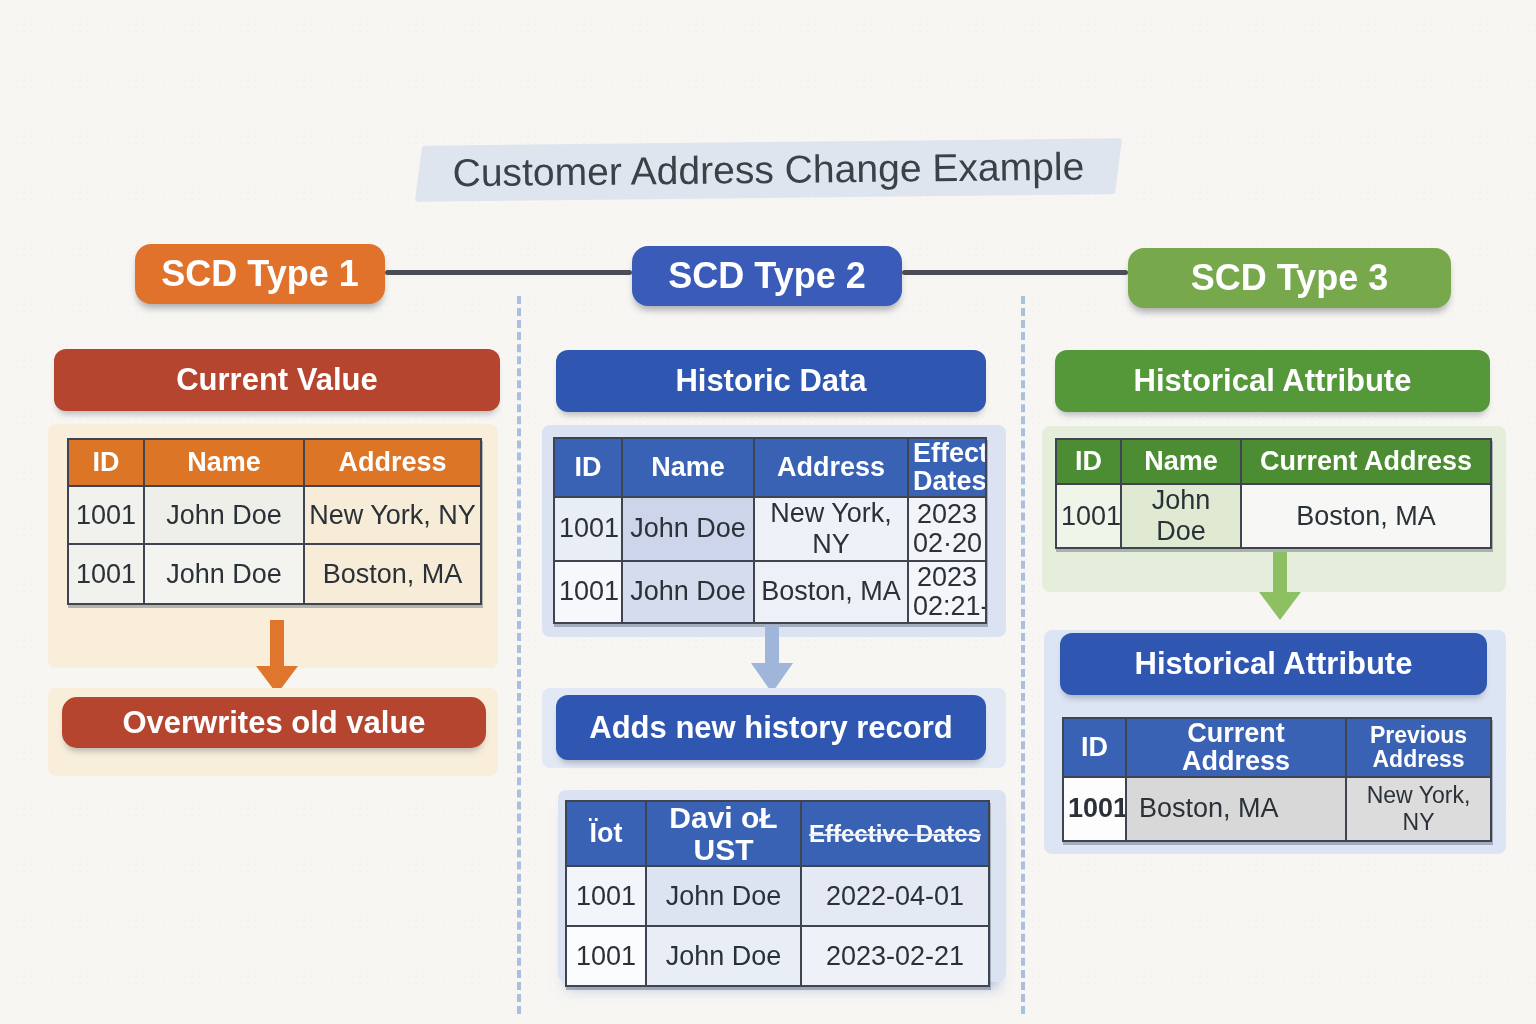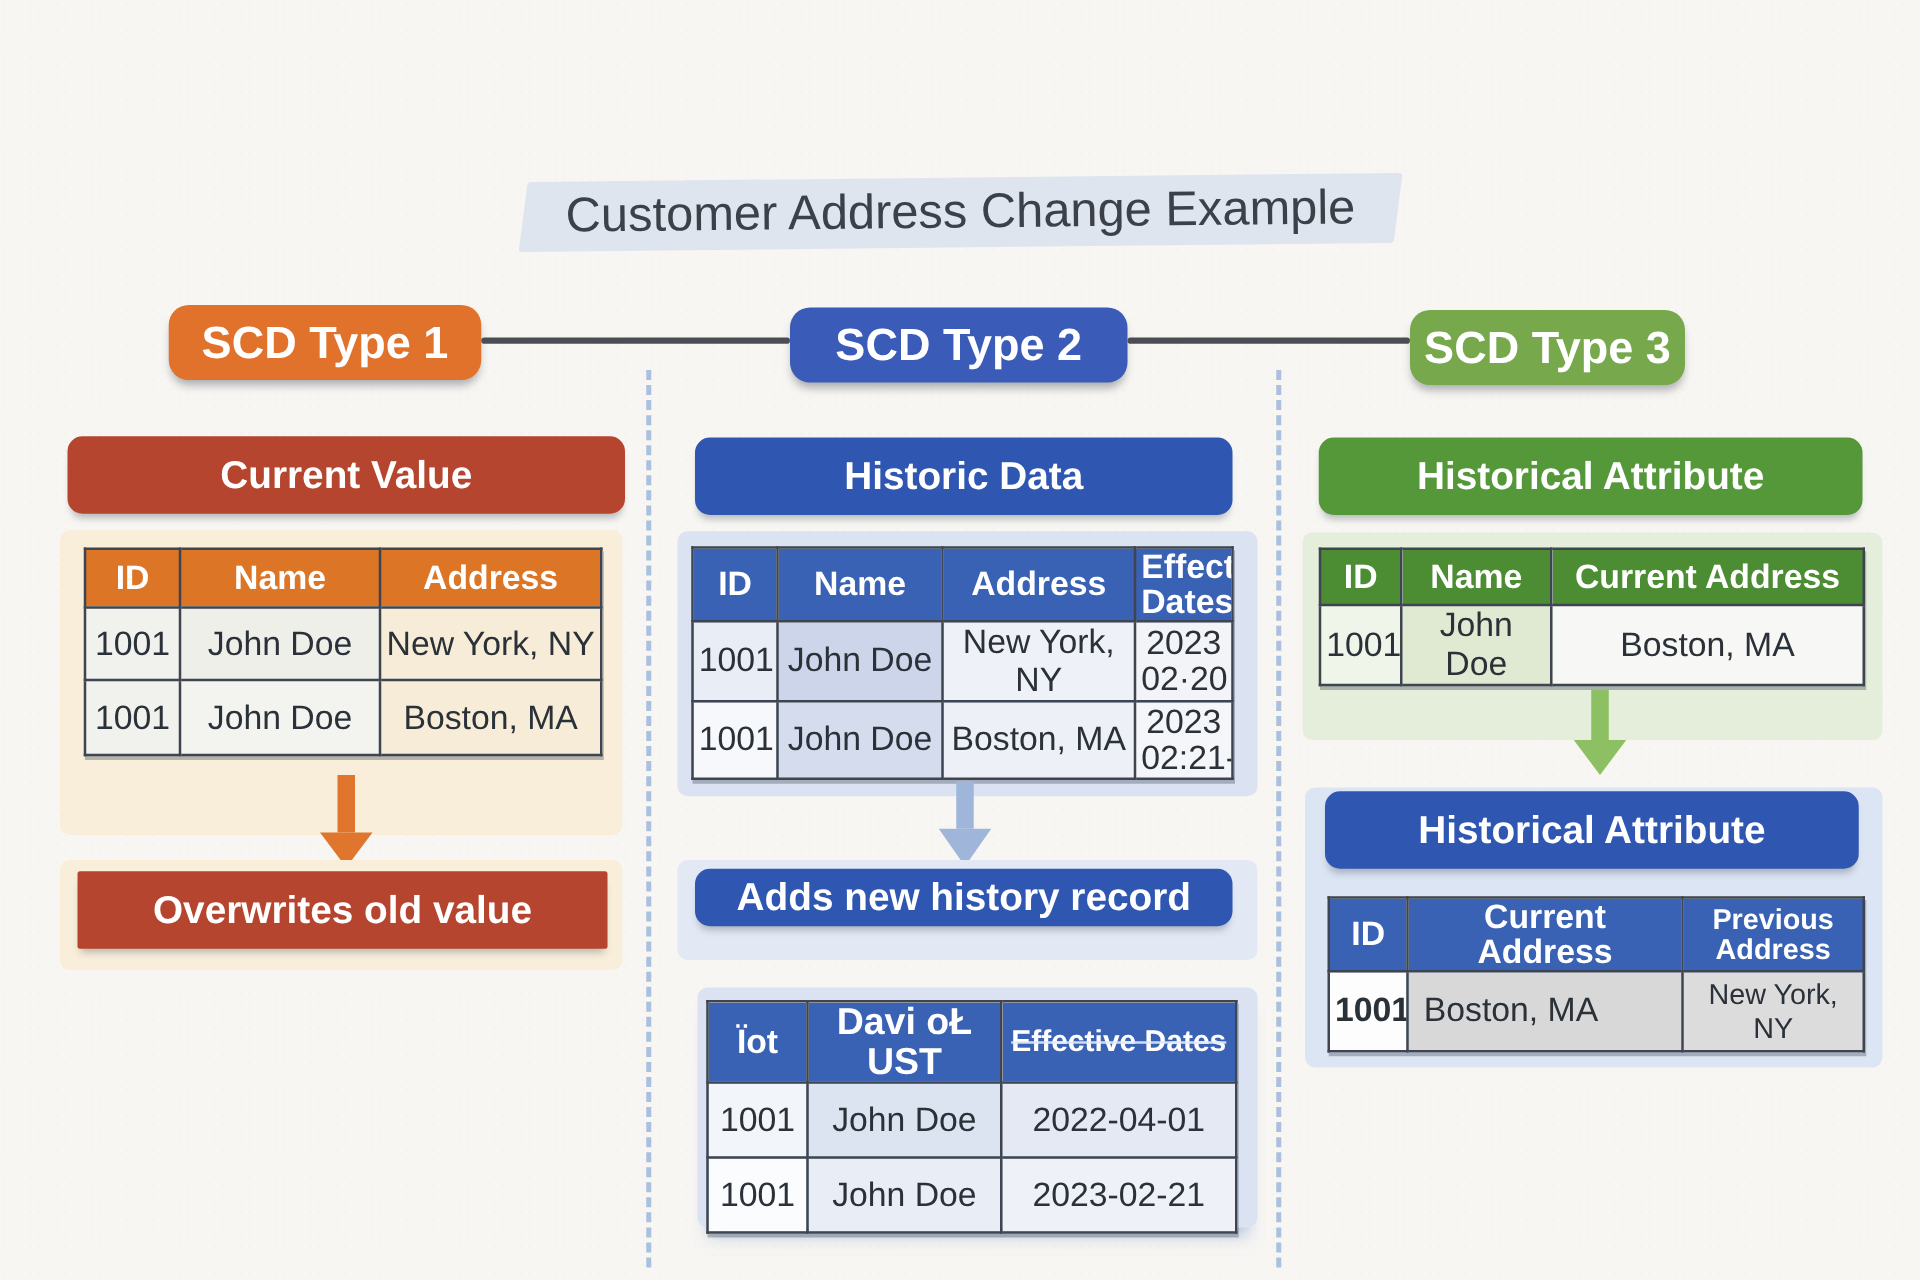--- a/index.html
+++ b/index.html
@@ -61,21 +61,21 @@
 <body>
 
 <div id="stage">
 
   <div class="abs subtitle-wrap">
     <span class="subtitle-hl"><span>Customer Address Change Example</span></span>
   </div>
 
   <div class="abs badge" style="left:135px;top:244px;width:250px;background:#e0722c;">SCD Type 1</div>
   <div class="abs badge" style="left:632px;top:246px;width:270px;background:#3a5cb8;">SCD Type 2</div>
-  <div class="abs badge" style="left:1128px;top:248px;width:220px;background:#77a94c;">SCD Type 3</div>
+  <div class="abs badge" style="left:1128px;top:248px;width:323px;background:#77a94c;">SCD Type 3</div>
   <div class="abs connector" style="left:385px;width:247px;"></div>
   <div class="abs connector" style="left:902px;width:226px;"></div>
 
   <div class="abs vsep" style="left:517px;"></div>
   <div class="abs vsep" style="left:1021px;"></div>
 
   <div class="abs banner" style="left:54px;top:349px;width:446px;height:62px;background:#b5452e;">Current Value</div>
 
   <div class="abs card" style="left:48px;top:424px;width:450px;height:244px;background:#f8eeda;"></div>
 
@@ -103,21 +103,21 @@
     </tr>
   </tbody>
     </table>
 
   <div class="abs arrow a-orange" style="left:256px;top:620px;">
     <div class="stem"></div>
     <div class="head"></div>
   </div>
 
   <div class="abs card" style="left:48px;top:688px;width:450px;height:88px;background:#f8eeda;"></div>
-  <div class="abs banner" style="left:62px;top:697px;width:424px;height:62px;background:#b5452e;border-radius:2px;">Overwrites old value</div>
+  <div class="abs banner" style="left:62px;top:697px;width:424px;height:51px;background:#b5452e;border-radius:15px;">Overwrites old value</div>
 
   <div class="abs banner" style="left:556px;top:350px;width:430px;height:62px;background:#2f57b2;">Historic Data</div>
 
   <div class="abs card" style="left:542px;top:425px;width:464px;height:212px;background:#dbe3f2;"></div>
 
   <table class="scd hdr-blue" style="left:553px;top:437px;width:432px;">
     <colgroup>
         <col style="width:68px">
         <col style="width:132px">
         <col style="width:154px">
@@ -147,21 +147,21 @@
     </tr>
   </tbody>
     </table>
 
   <div class="abs arrow a-blue" style="left:751px;top:625px;">
     <div class="stem"></div>
     <div class="head"></div>
   </div>
 
   <div class="abs card" style="left:542px;top:688px;width:464px;height:80px;background:#e2e9f5;"></div>
-  <div class="abs banner" style="left:556px;top:695px;width:430px;height:46px;background:#2f57b2;">Adds new history record</div>
+  <div class="abs banner" style="left:556px;top:695px;width:430px;height:65px;background:#2f57b2;">Adds new history record</div>
 
   <div class="abs card" style="left:558px;top:790px;width:448px;height:192px;background:#dbe3f2;
        box-shadow:0 14px 12px -8px rgba(150,170,210,.75);"></div>
 
   <table class="scd hdr-blue" style="left:565px;top:800px;width:423px;">
     <colgroup>
         <col style="width:80px">
         <col style="width:155px">
         <col style="width:188px">
       </colgroup>

